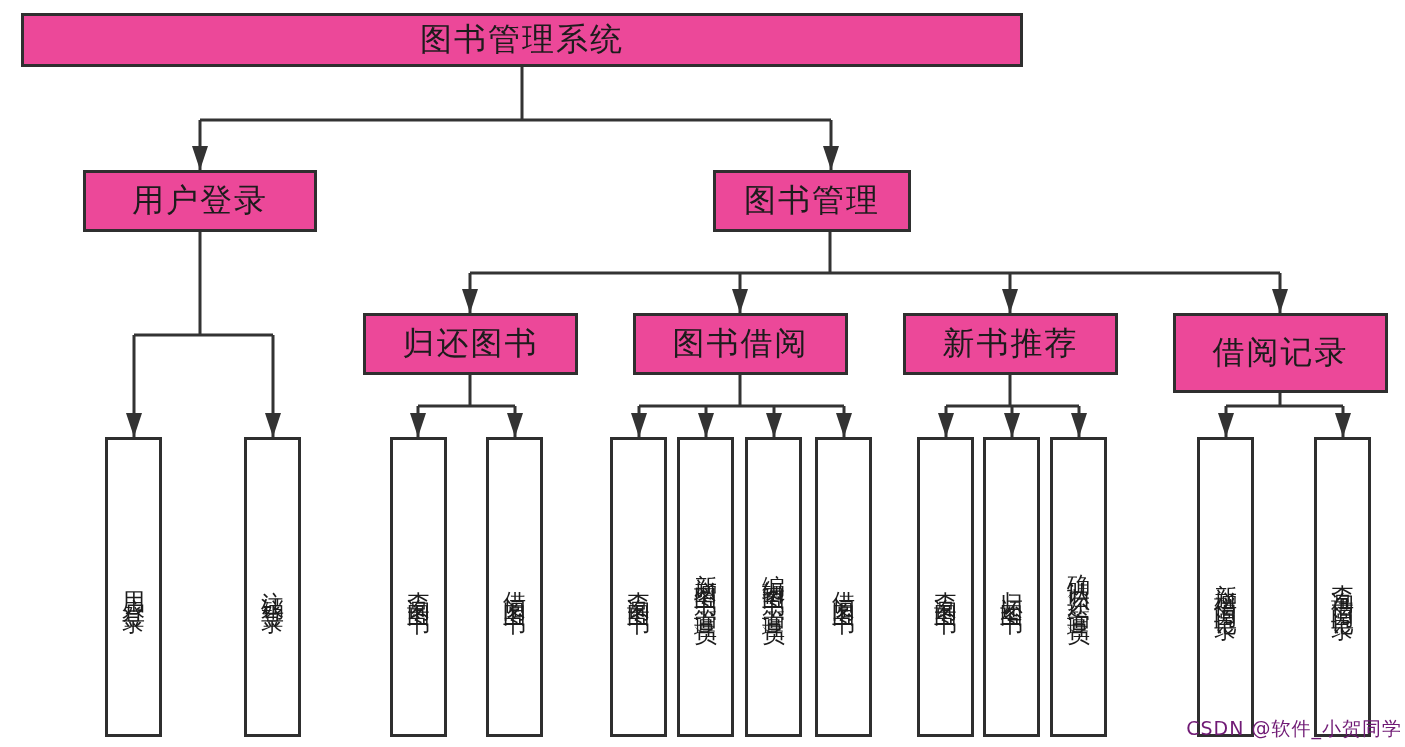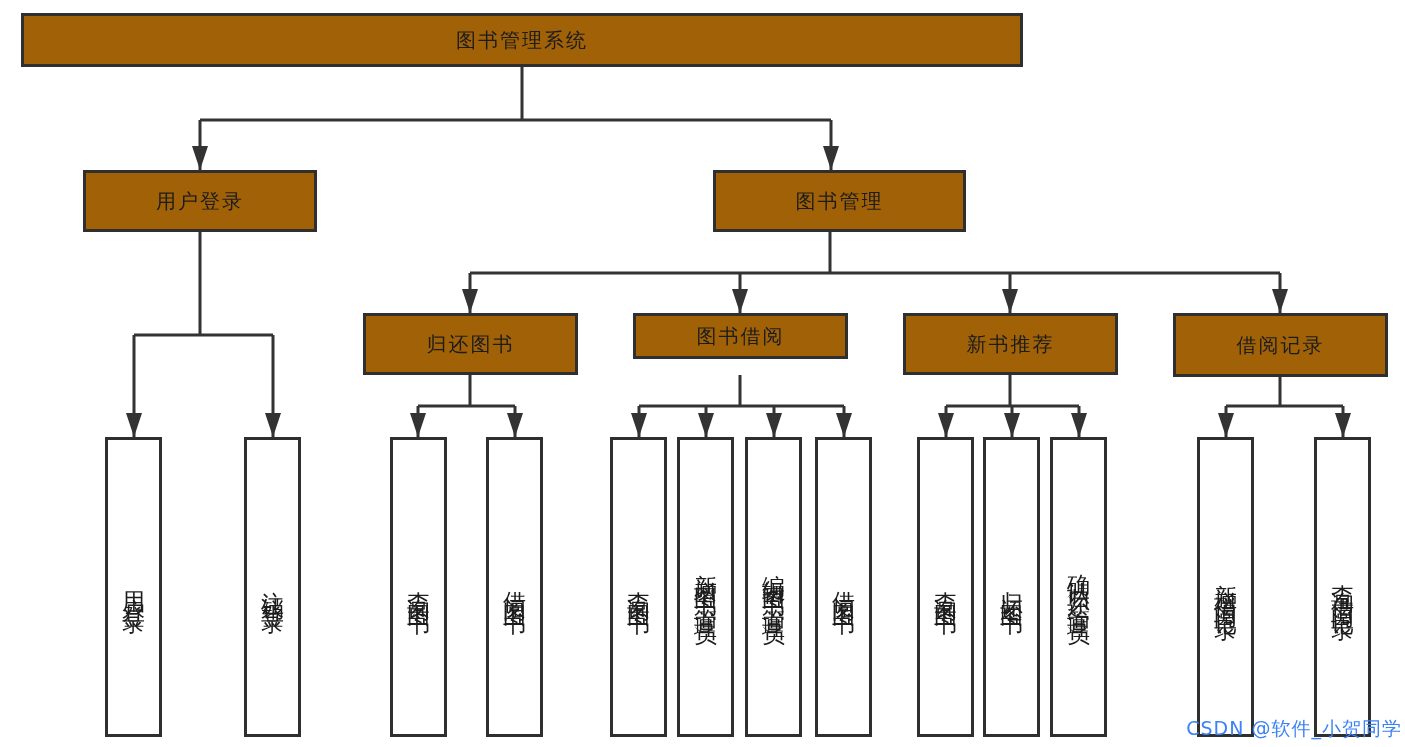--- a/index.html
+++ b/index.html
@@ -2,36 +2,36 @@
 <html><head>
 <meta charset="utf-8">
 <style>
   html,body{margin:0;padding:0;background:#ffffff;}
   .canvas{
     position:relative;width:1405px;height:747px;background:#ffffff;
     font-family:"DejaVu Sans","Liberation Sans",sans-serif;overflow:hidden;
   }
   svg.connectors{position:absolute;left:0;top:0;z-index:1;}
   .node{
-    position:absolute;z-index:2;background:#a16207;border:3px solid #2f2f2f;
+    position:absolute;z-index:2;background:#ec4899;border:3px solid #2f2f2f;
     display:flex;align-items:center;justify-content:center;box-sizing:border-box;
-    font-size:20px;color:#1c1c1c;letter-spacing:2px;white-space:nowrap;
+    font-size:32px;color:#1c1c1c;letter-spacing:2px;white-space:nowrap;
   }
   .vnode{
     position:absolute;z-index:2;top:437px;width:57px;height:300px;
     background:#ffffff;border:3px solid #2f2f2f;box-sizing:border-box;
     display:flex;align-items:center;justify-content:center;
   }
   .vtext{
     writing-mode:vertical-rl;text-orientation:mixed;
     font-size:23px;line-height:1;letter-spacing:7px;color:#1c1c1c;
   }
   .watermark{
     position:absolute;z-index:3;right:3px;bottom:5px;
-    font-size:19px;color:#3b82f6;letter-spacing:1px;white-space:nowrap;
+    font-size:19px;color:#701a75;letter-spacing:1px;white-space:nowrap;
   }
 </style>
 </head>
 <body>
 
 <div class="canvas">
 
   <svg class="connectors" width="1405" height="747" viewBox="0 0 1405 747">
     <path fill="none" stroke="#333333" stroke-width="3" d="
       M522 67 L522 120
@@ -89,34 +89,34 @@
       M1335 413 L1351 413 L1343 437 Z"></path>
   </svg>
 
   <div class="node" style="left:21px;top:13px;width:1002px;height:54px;">
     <span>图书管理系统</span>
   </div>
 
   <div class="node" style="left:83px;top:170px;width:234px;height:62px;">
     <span>用户登录</span>
   </div>
-  <div class="node" style="left:713px;top:170px;width:253px;height:62px;">
+  <div class="node" style="left:713px;top:170px;width:198px;height:62px;">
     <span>图书管理</span>
   </div>
 
   <div class="node" style="left:363px;top:313px;width:215px;height:62px;">
     <span>归还图书</span>
   </div>
-  <div class="node" style="left:633px;top:313px;width:215px;height:46px;">
+  <div class="node" style="left:633px;top:313px;width:215px;height:62px;">
     <span>图书借阅</span>
   </div>
   <div class="node" style="left:903px;top:313px;width:215px;height:62px;">
     <span>新书推荐</span>
   </div>
-  <div class="node" style="left:1173px;top:313px;width:215px;height:64px;">
+  <div class="node" style="left:1173px;top:313px;width:215px;height:80px;">
     <span>借阅记录</span>
   </div>
 
   <div class="vnode" style="left:105px;">
     <span class="vtext">用户登录</span>
   </div>
   <div class="vnode" style="left:244px;">
     <span class="vtext">注销登录</span>
   </div>
 

